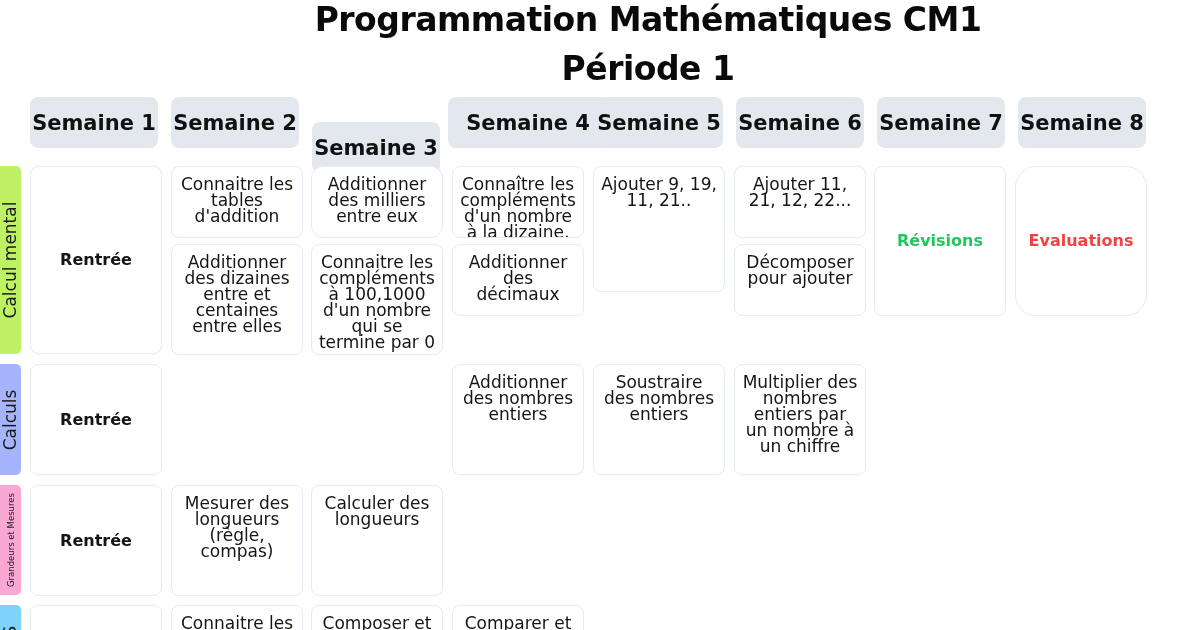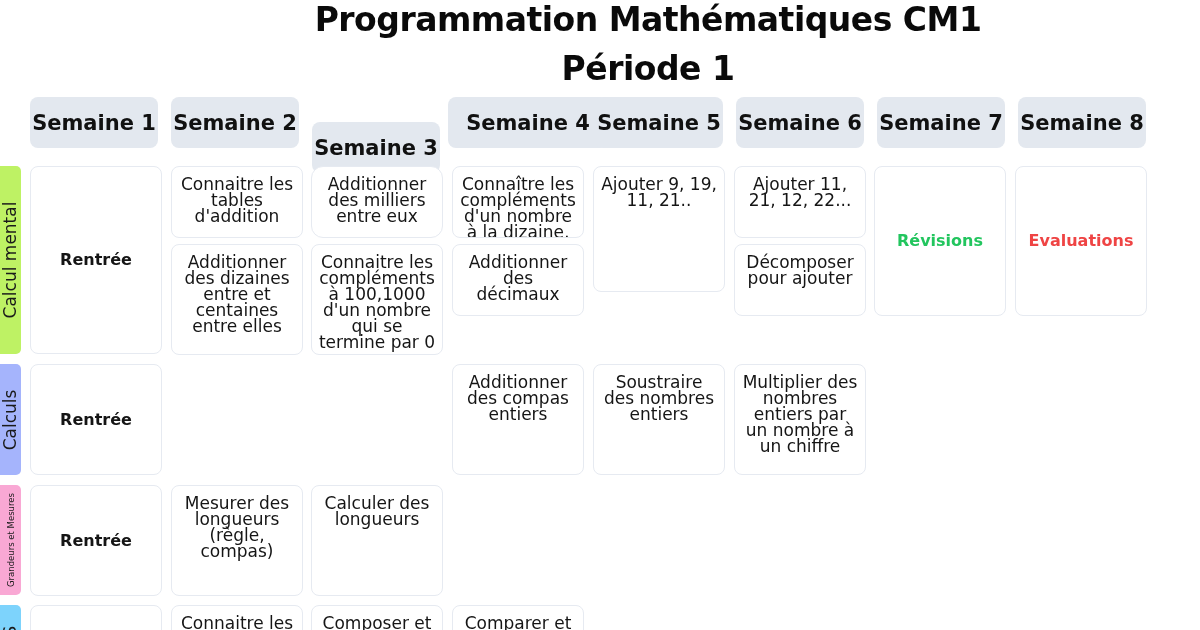--- a/index.html
+++ b/index.html
@@ -69,29 +69,29 @@
 </div>
 <div class="card" style="left:734px;top:166px;width:132px;height:72px;">
   <span class="txt">Ajouter 11, 21, 12, 22...</span>
 </div>
 <div class="card" style="left:734px;top:244px;width:132px;height:72px;">
   <span class="txt">Décomposer pour ajouter</span>
 </div>
 <div class="card center" style="left:874px;top:166px;width:132px;height:150px;color:#22c55e;">
   <span>Révisions</span>
 </div>
-<div class="card center" style="left:1015px;top:166px;width:132px;height:150px;color:#ef4444;">
+<div class="card center" style="left:1015px;top:166px;width:132px;height:150px;color:#ef4444;border-radius:21px;">
   <span>Evaluations</span>
 </div>
 
 <div class="card center" style="left:30px;top:364px;width:132px;height:111px;">
   <span>Rentrée</span>
 </div>
 <div class="card" style="left:452px;top:364px;width:132px;height:111px;">
-  <span class="txt">Additionner des compas entiers</span>
+  <span class="txt">Additionner des nombres entiers</span>
 </div>
 <div class="card" style="left:593px;top:364px;width:132px;height:111px;">
   <span class="txt">Soustraire des nombres entiers</span>
 </div>
 <div class="card" style="left:734px;top:364px;width:132px;height:111px;">
   <span class="txt">Multiplier des nombres entiers par un nombre à un chiffre</span>
 </div>
 
 <div class="card center" style="left:30px;top:485px;width:132px;height:111px;">
   <span>Rentrée</span>

